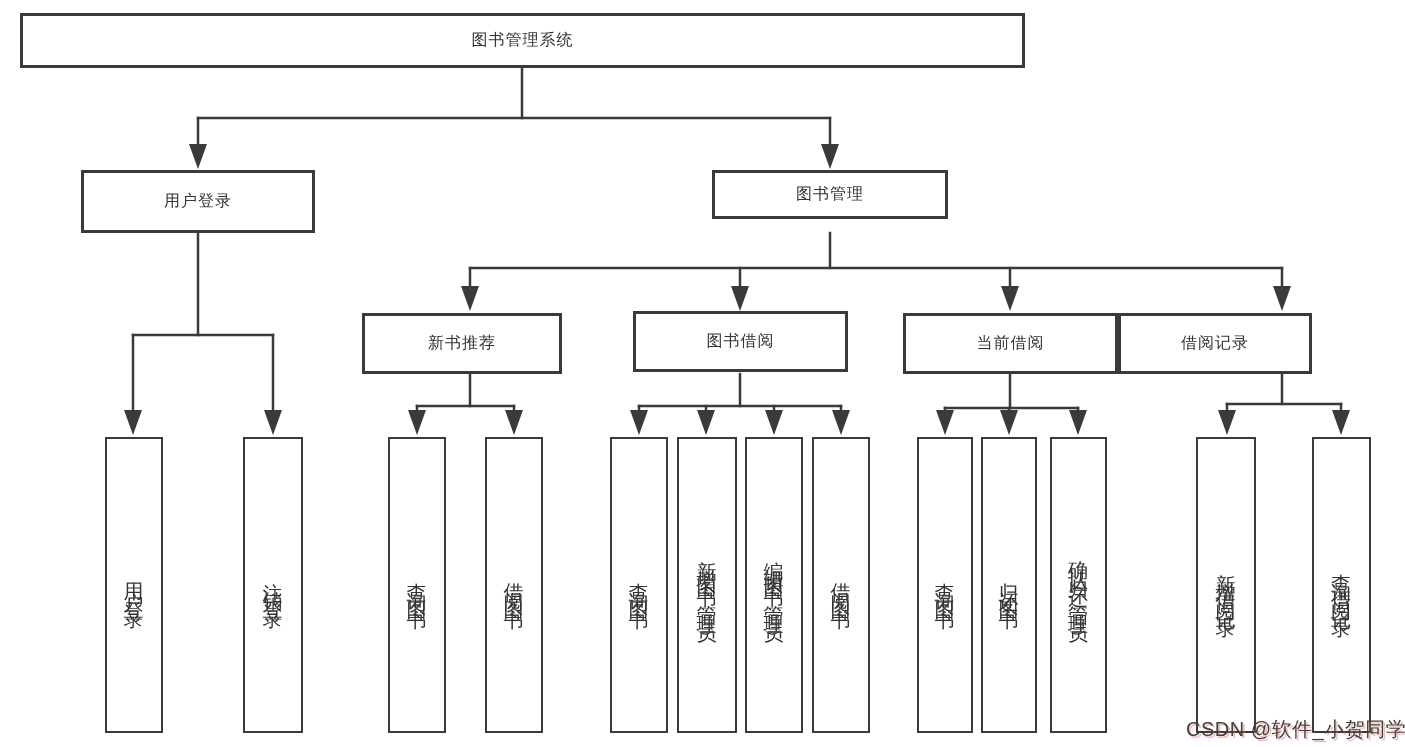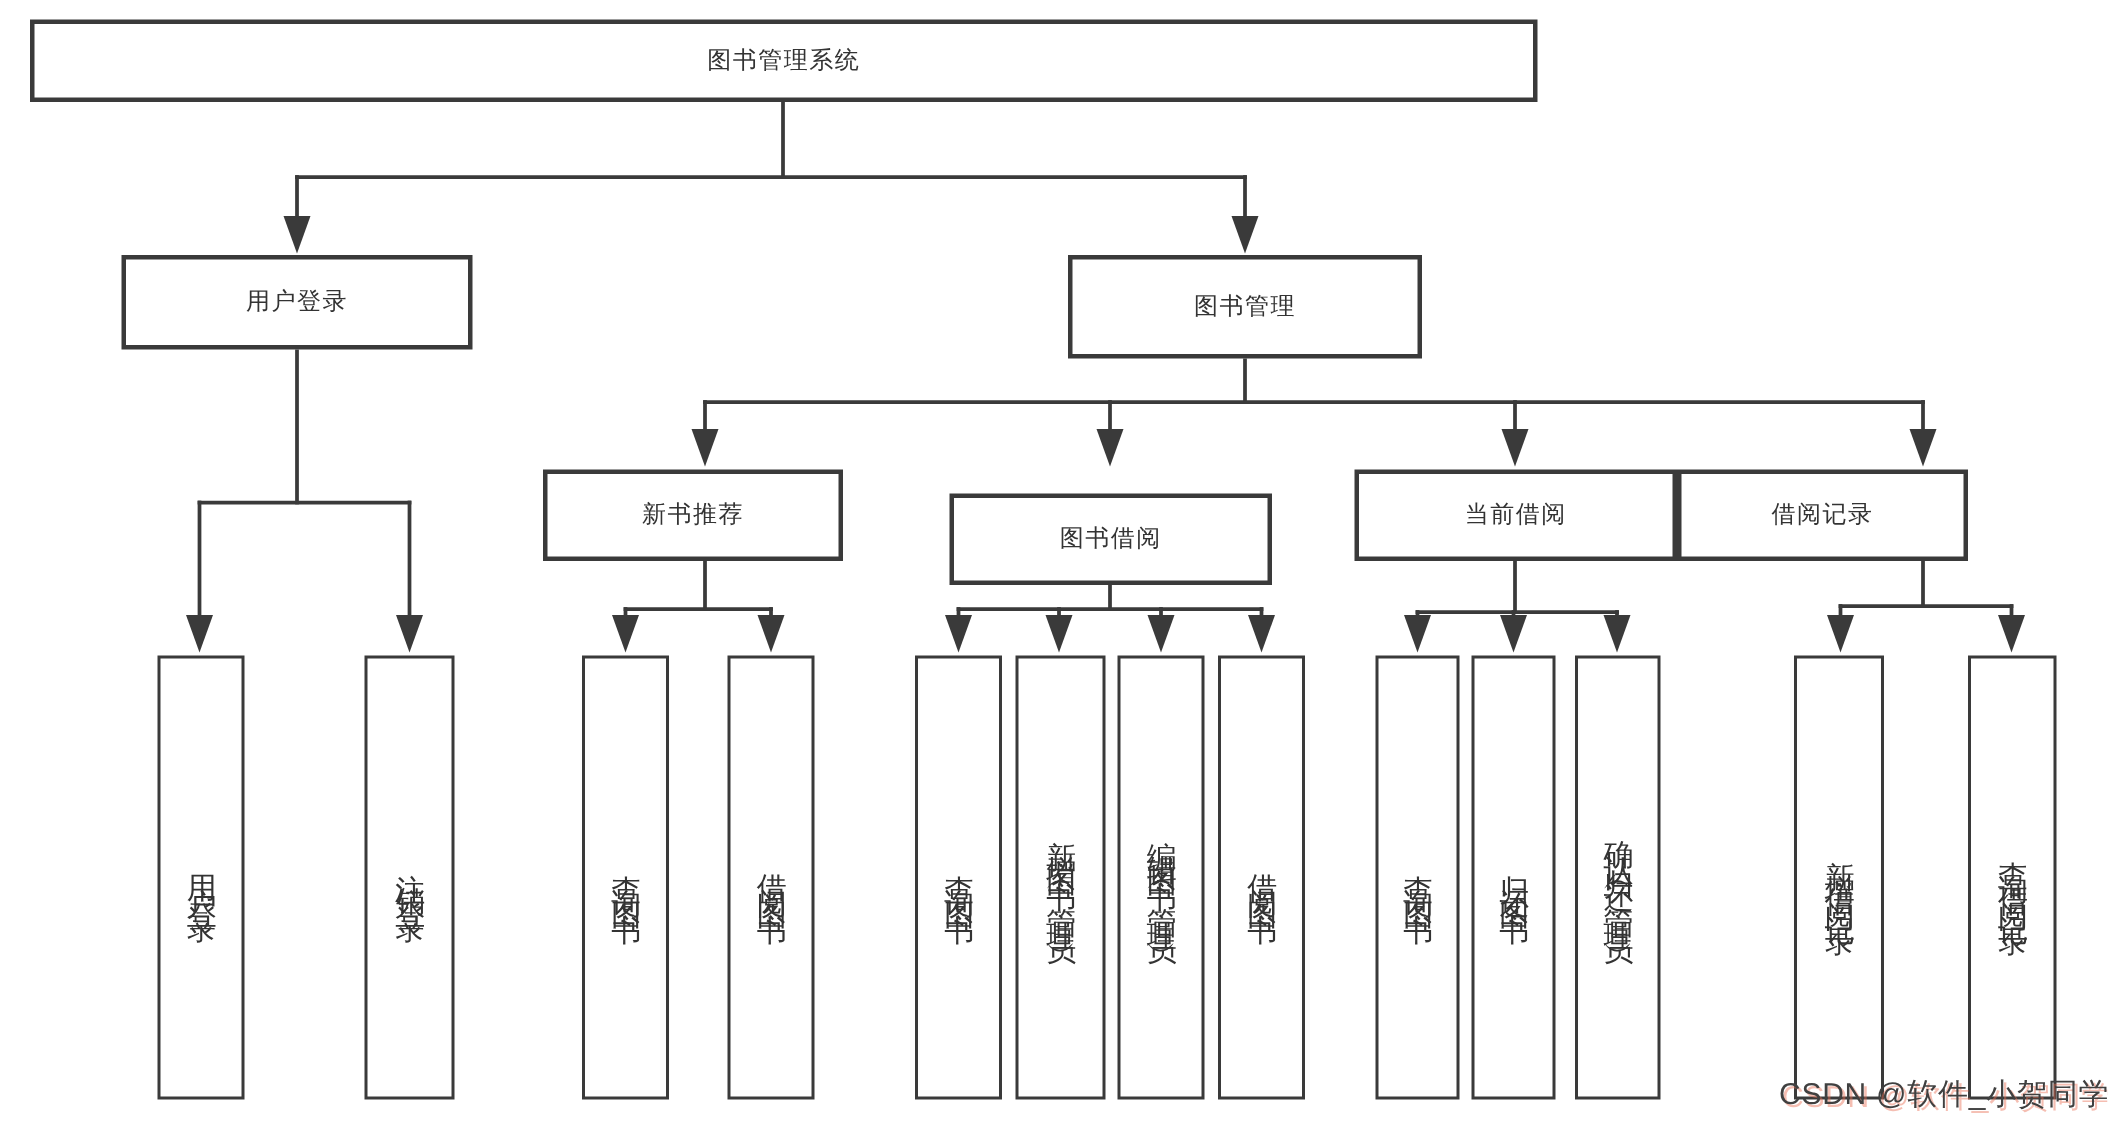--- a/index.html
+++ b/index.html
@@ -140,28 +140,28 @@
     </g>
   </svg>
 
   <div class="box" style="left:20px;top:13px;width:1005px;height:55px">
     <span class="hlabel">图书管理系统</span>
   </div>
 
   <div class="box" style="left:81px;top:170px;width:234px;height:63px">
     <span class="hlabel">用户登录</span>
   </div>
-  <div class="box" style="left:712px;top:170px;width:236px;height:69px">
+  <div class="box" style="left:712px;top:170px;width:236px;height:49px">
     <span class="hlabel">图书管理</span>
   </div>
 
   <div class="box" style="left:362px;top:313px;width:200px;height:61px">
     <span class="hlabel">新书推荐</span>
   </div>
-  <div class="box" style="left:633px;top:329px;width:215px;height:61px">
+  <div class="box" style="left:633px;top:311px;width:215px;height:61px">
     <span class="hlabel">图书借阅</span>
   </div>
   <div class="box" style="left:903px;top:313px;width:215px;height:61px">
     <span class="hlabel">当前借阅</span>
   </div>
   <div class="box" style="left:1118px;top:313px;width:194px;height:61px">
     <span class="hlabel">借阅记录</span>
   </div>
 
   <div class="box leaf" style="left:105px;top:437px;width:58px;height:296px">

